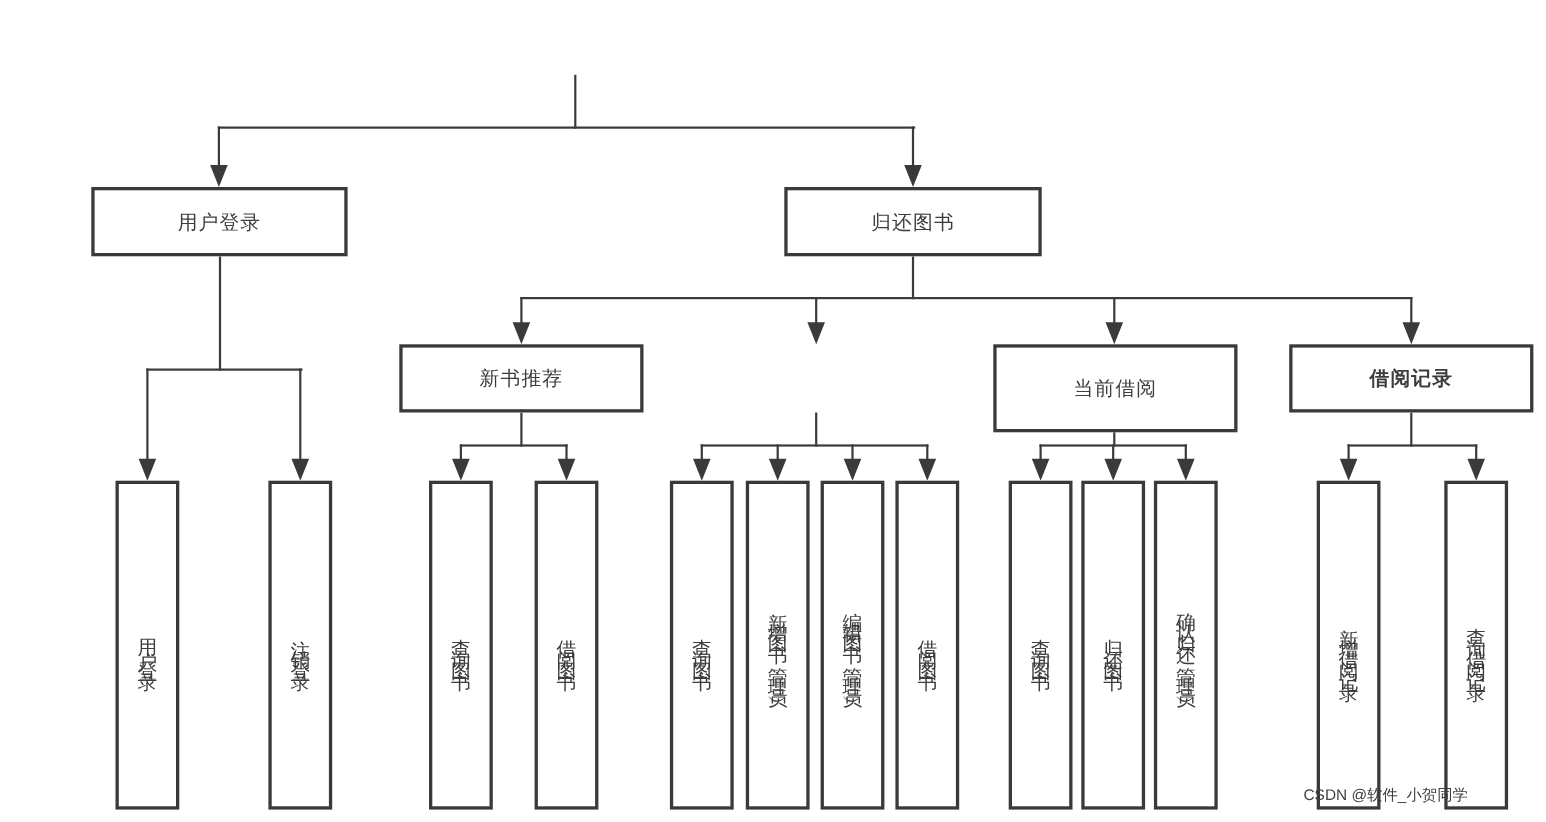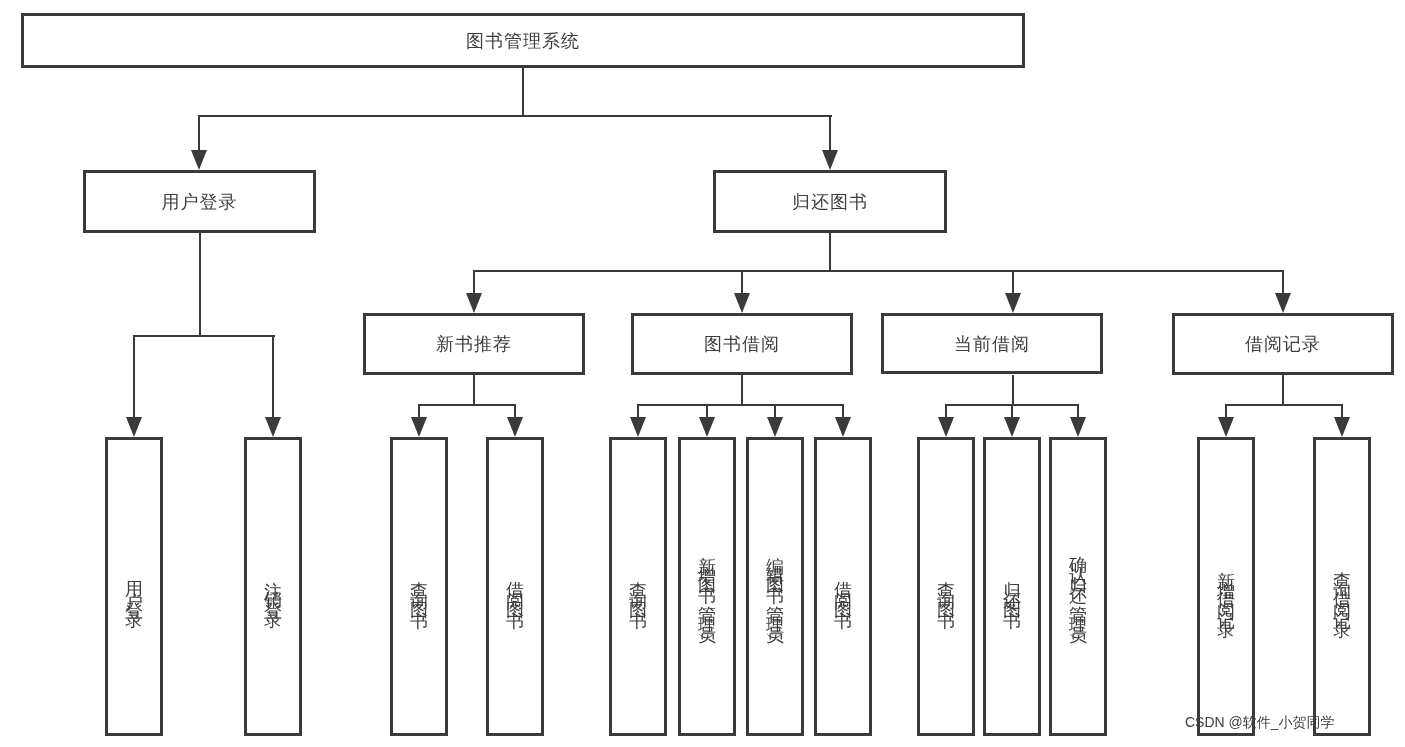--- a/index.html
+++ b/index.html
@@ -54,23 +54,20 @@
     color: #404040;
     z-index: 5;
     white-space: nowrap;
   }
 </style>
 </head>
 <body>
 
 <div class="canvas">
 
-  <div class="box hlabel" style="left:21px; top:13px; width:1004px; height:55px;">
-    <span>图书管理系统</span>
-  </div>
 
   <div class="line" style="left:522px; top:68px; width:2px; height:49px;"></div>
   <div class="line" style="left:198px; top:115px; width:634px; height:2px;"></div>
   <div class="line" style="left:198px; top:115px; width:2px; height:37px;"></div>
   <div class="arrow" style="left:191px; top:150px;"></div>
   <div class="line" style="left:829px; top:115px; width:2px; height:37px;"></div>
   <div class="arrow" style="left:822px; top:150px;"></div>
 
   <div class="box hlabel" style="left:83px; top:170px; width:233px; height:63px;">
     <span>用户登录</span>
@@ -93,27 +90,24 @@
   <div class="line" style="left:741px; top:270px; width:2px; height:25px;"></div>
   <div class="arrow" style="left:734px; top:293px;"></div>
   <div class="line" style="left:1012px; top:270px; width:2px; height:25px;"></div>
   <div class="arrow" style="left:1005px; top:293px;"></div>
   <div class="line" style="left:1282px; top:270px; width:2px; height:25px;"></div>
   <div class="arrow" style="left:1275px; top:293px;"></div>
 
   <div class="box hlabel" style="left:363px; top:313px; width:222px; height:62px;justify-content:center;">
     <span>新书推荐</span>
   </div>
-  <div class="box hlabel" style="left:631px; top:313px; width:222px; height:62px;">
-    <span>图书借阅</span>
-  </div>
-  <div class="box hlabel" style="left:881px; top:313px; width:222px; height:61px;text-align:right;">
+  <div class="box hlabel" style="left:903px; top:313px; width:222px; height:80px;text-align:right;">
     <span>当前借阅</span>
   </div>
-  <div class="box hlabel" style="left:1172px; top:313px; width:222px; height:62px;">
+  <div class="box hlabel" style="left:1172px; top:313px; width:222px; height:62px;font-weight:bold;">
     <span>借阅记录</span>
   </div>
 
   <div class="line" style="left:473px; top:375px; width:2px; height:31px;"></div>
   <div class="line" style="left:418px; top:404px; width:98px; height:2px;"></div>
   <div class="line" style="left:418px; top:404px; width:2px; height:15px;"></div>
   <div class="arrow" style="left:411px; top:417px;"></div>
   <div class="line" style="left:514px; top:404px; width:2px; height:15px;"></div>
   <div class="arrow" style="left:507px; top:417px;"></div>
 

